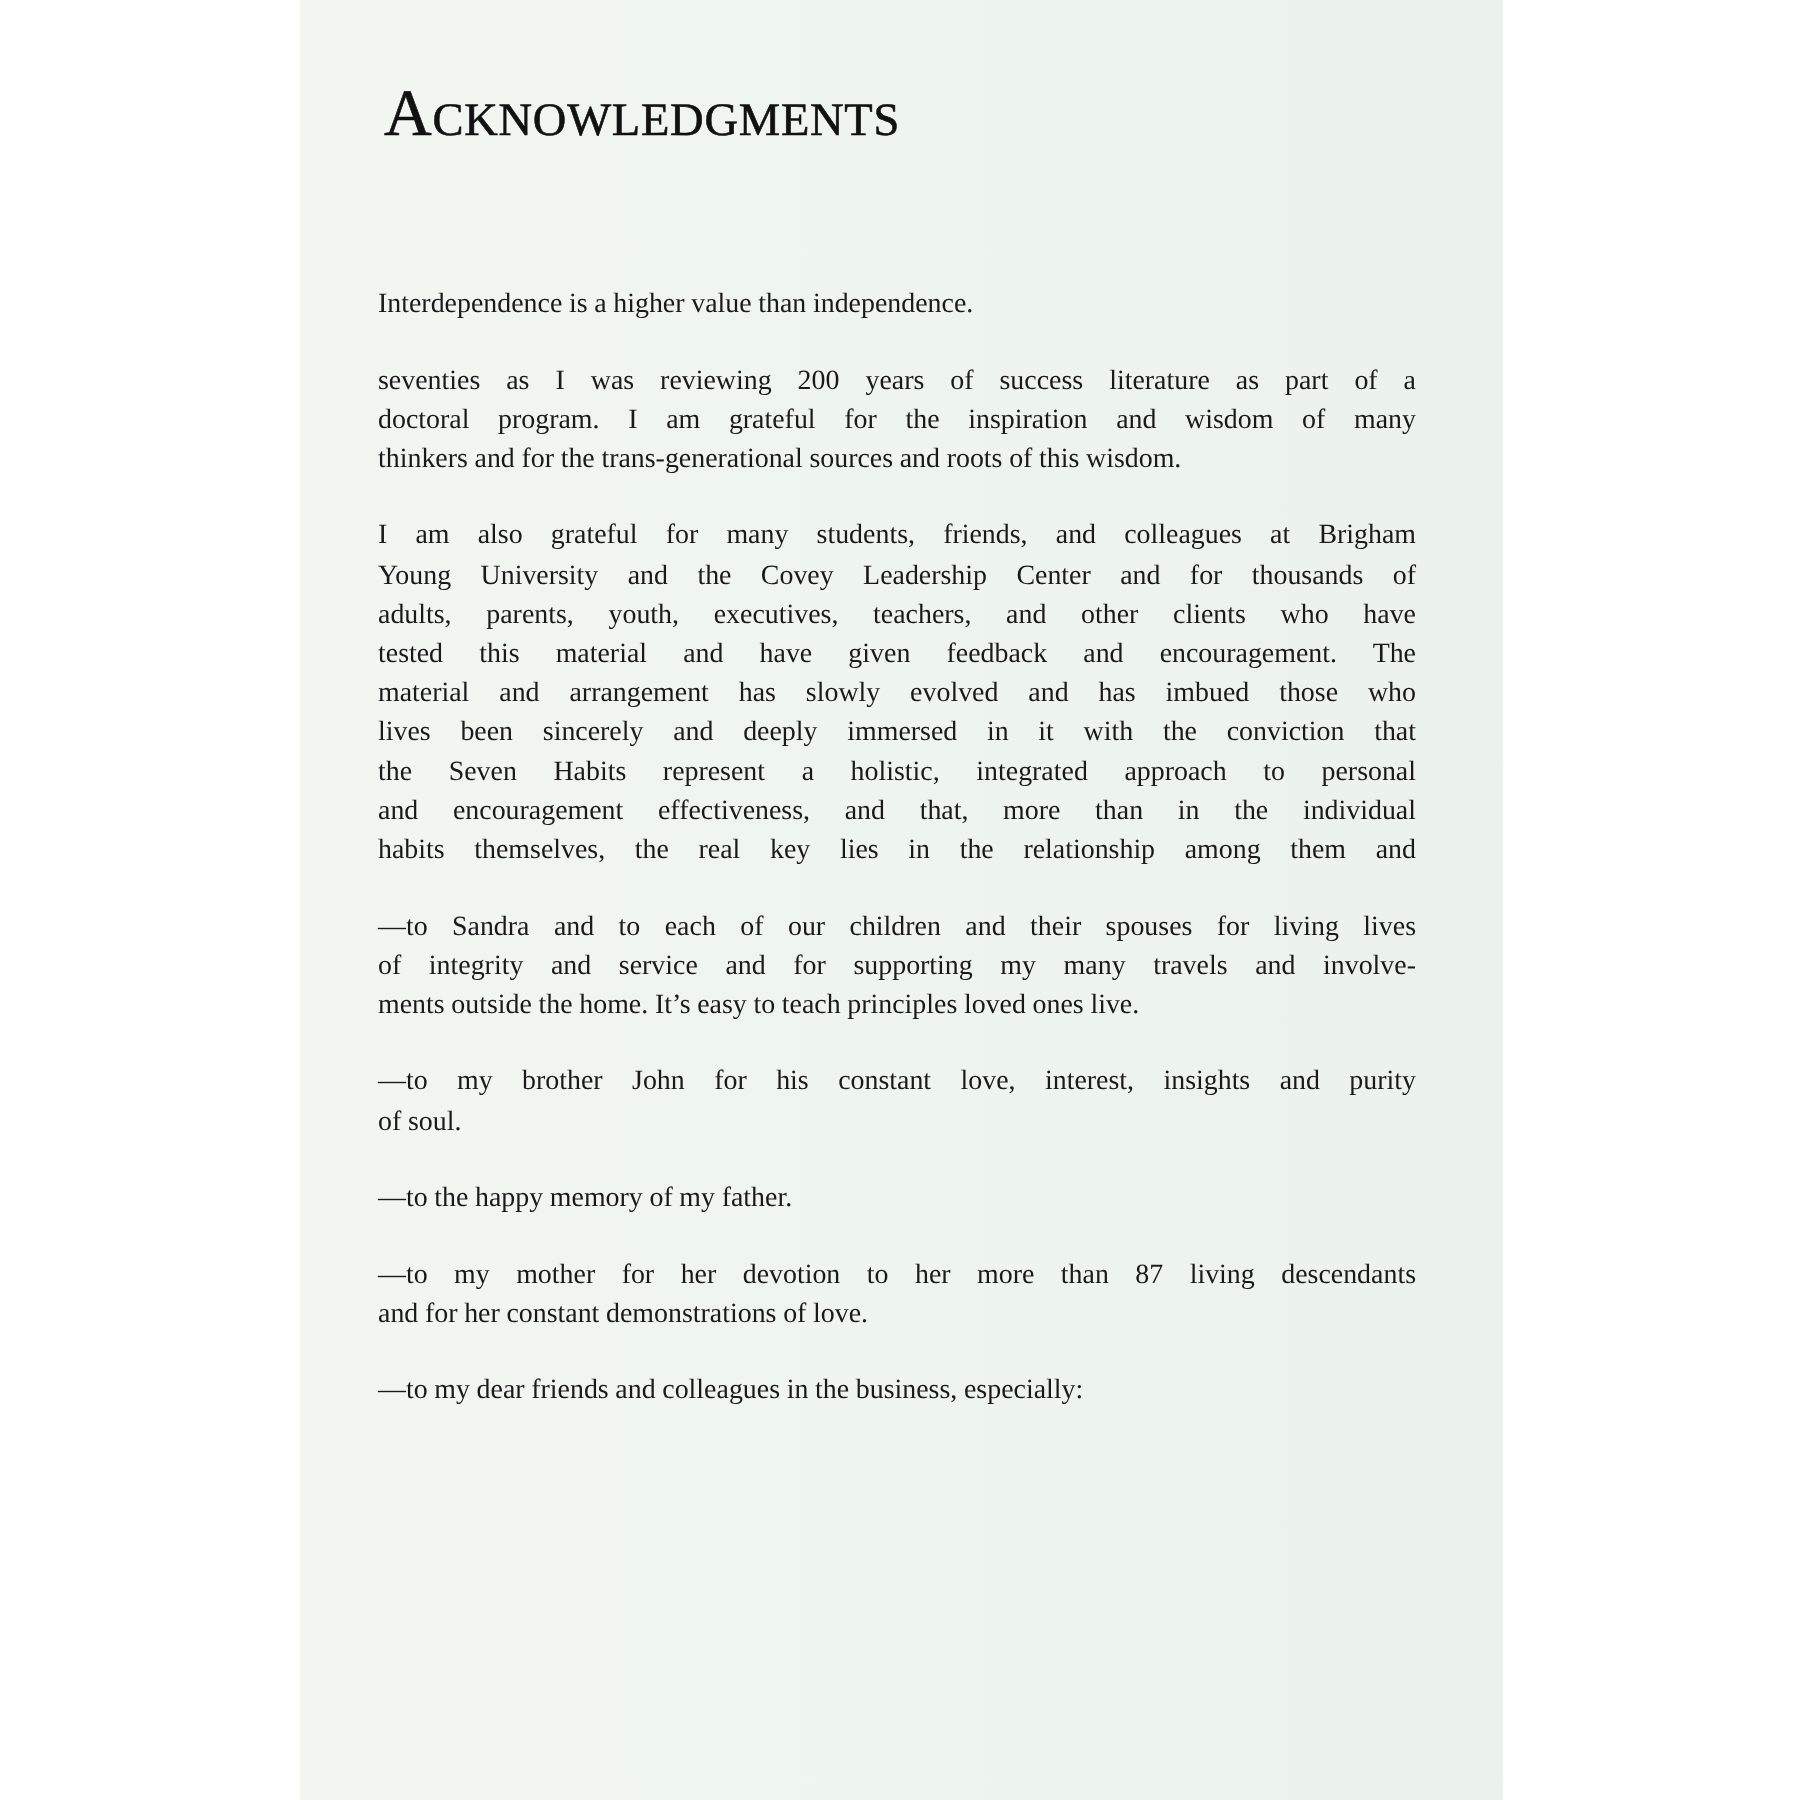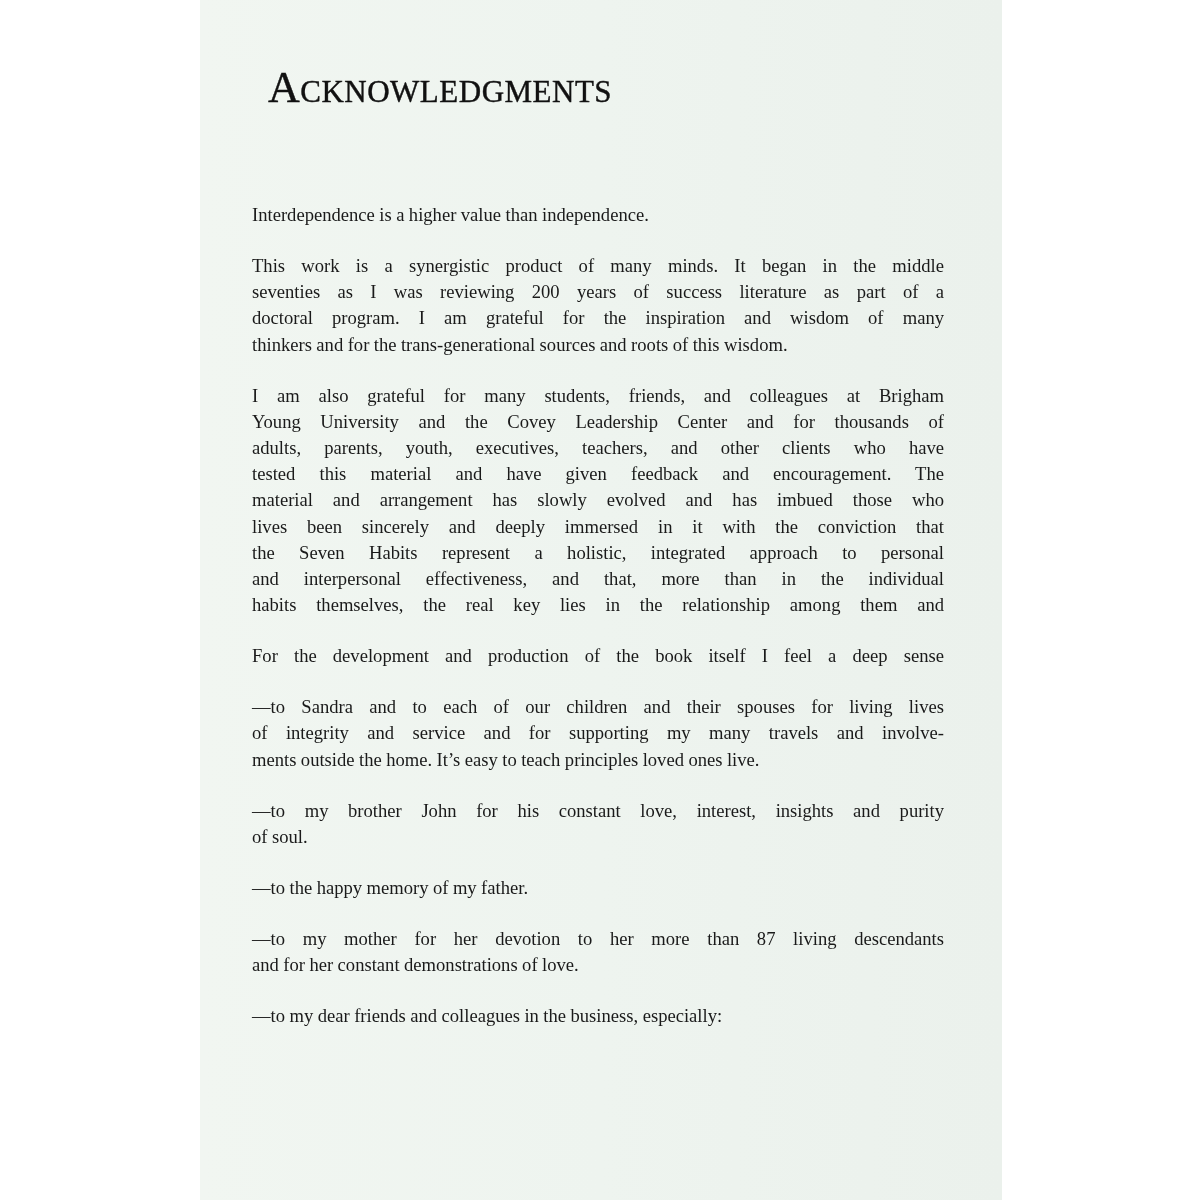--- a/index.html
+++ b/index.html
@@ -24,21 +24,21 @@
       top: 44px;
       width: 692px;
       font-family: "Liberation Serif", "DejaVu Serif", serif;
       color: #1a1a1a;
     }
     .title {
       font-family: "Liberation Serif", "DejaVu Serif", serif;
       font-size: 44px;
       font-variant: small-caps;
       letter-spacing: 0.5px;
-      margin: 16px;
+      margin: 4px;
       line-height: 56px;
       font-weight: normal;
       color: #111;
       -webkit-text-stroke: 0.4px #111;
     }
     .body {
       margin-top: 86px;
     }
     .para {
       font-size: 18.6px;
@@ -66,40 +66,38 @@
   <div class="content">
     <h1 class="title">Acknowledgments</h1>
 
     <div class="body">
 
       <p class="para">
         <span class="line last">Interdependence is a higher value than independence.</span>
       </p>
 
       <p class="para">
-        <span class="line">This work is a synergistic product of many minds. It began in the middle</span>
         <span class="line">seventies as I was reviewing 200 years of success literature as part of a</span>
         <span class="line">doctoral program. I am grateful for the inspiration and wisdom of many</span>
         <span class="line last">thinkers and for the trans-generational sources and roots of this wisdom.</span>
       </p>
 
       <p class="para">
         <span class="line">I am also grateful for many students, friends, and colleagues at Brigham</span>
         <span class="line">Young University and the Covey Leadership Center and for thousands of</span>
         <span class="line">adults, parents, youth, executives, teachers, and other clients who have</span>
         <span class="line">tested this material and have given feedback and encouragement. The</span>
         <span class="line">material and arrangement has slowly evolved and has imbued those who</span>
         <span class="line">lives been sincerely and deeply immersed in it with the conviction that</span>
         <span class="line">the Seven Habits represent a holistic, integrated approach to personal</span>
-        <span class="line">and interpersonal effectiveness, and that, more than in the individual</span>
+        <span class="line">and encouragement effectiveness, and that, more than in the individual</span>
         <span class="line">habits themselves, the real key lies in the relationship among them and</span>
       </p>
 
       <p class="para">
-        <span class="line">For the development and production of the book itself I feel a deep sense</span>
       </p>
 
       <p class="para">
         <span class="line">—to Sandra and to each of our children and their spouses for living lives</span>
         <span class="line">of integrity and service and for supporting my many travels and involve-</span>
         <span class="line last">ments outside the home. It’s easy to teach principles loved ones live.</span>
       </p>
 
       <p class="para">
         <span class="line">—to my brother John for his constant love, interest, insights and purity</span>

